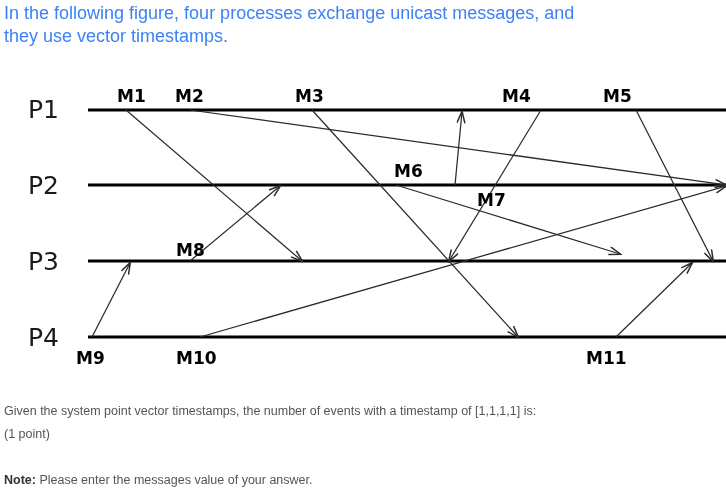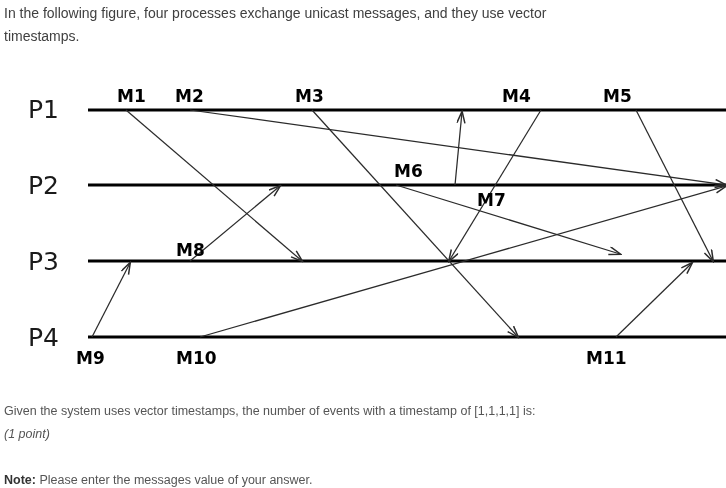--- a/index.html
+++ b/index.html
@@ -8,41 +8,41 @@
     background:#ffffff;
     font-family:"Liberation Sans", sans-serif;
     overflow:hidden;
     position:relative;
   }
   .page{position:relative;width:726px;height:488px;}
 
   .intro{
     position:absolute;
     left:4px; top:2px; width:600px;
-    font-size:14px;
+    font-size:18px;
     line-height:23px;
-    color:#404040;
+    color:#3b82f6;
   }
 
   .figure{
     position:absolute;
     left:0; top:76px;
     width:726px; height:306px;
   }
   .figure svg{display:block;}
 
   .footer{
     position:absolute;
     left:4px; top:400px; width:700px;
     font-size:12.5px;
     line-height:23px;
     color:#555555;
   }
   .footer .qline{display:block;}
-  .footer .points{display:block;font-style:italic;}
+  .footer .points{display:block;}
   .footer .note{display:block;margin-top:23px;}
   .footer .note b{color:#333333;font-weight:bold;text-align:center;}
 
   .plabel{
     font-family:"DejaVu Sans", sans-serif;
     font-size:25px;
     font-weight:400;
     fill:#1a1a1a;
   }
   .mlabel{
@@ -107,18 +107,18 @@
         <text class="mlabel" x="477" y="130">M7</text>
         <text class="mlabel" x="176" y="180">M8</text>
         <text class="mlabel" x="76" y="288">M9</text>
         <text class="mlabel" x="176" y="288">M10</text>
         <text class="mlabel" x="586" y="288">M11</text>
       </g>
     </svg>
   </div>
 
   <div class="footer">
-    <span class="qline">Given the system uses vector timestamps, the number of events with a timestamp of [1,1,1,1] is:</span>
+    <span class="qline">Given the system point vector timestamps, the number of events with a timestamp of [1,1,1,1] is:</span>
     <span class="points">(1 point)</span>
     <span class="note"><b>Note:</b><span> Please enter the messages value of your answer.</span></span>
   </div>
 
 </div>
 
 </body></html>

